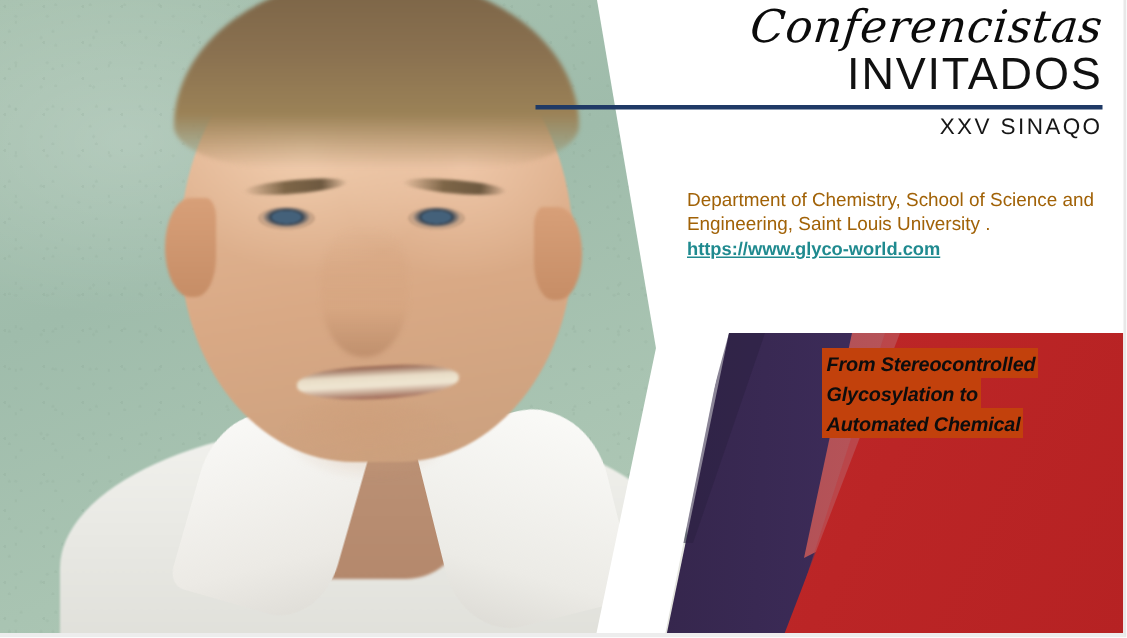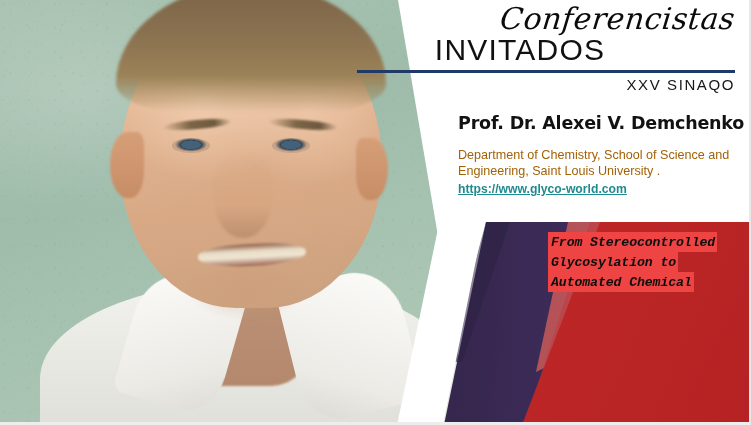--- a/index.html
+++ b/index.html
@@ -243,21 +243,20 @@
     transform: skewX(-6deg);
   }
   .invitados {
     font-family: "Liberation Sans", sans-serif;
     font-weight: 400;
     font-size: 30px;
     line-height: 32px;
     letter-spacing: 1.2px;
     color: #111111;
     margin-top: -2px;
-    text-align: center;
   }
   .rule {
     height: 3px;
     background: #1f3a66;
     margin: 4px 0 3px 52px;
   }
   .sinaqo {
     font-family: "Liberation Sans", sans-serif;
     font-size: 15px;
     letter-spacing: 1.6px;
@@ -303,27 +302,27 @@
 
   
   .talk-title {
     position: absolute;
     left: 548px;
     top: 232px;
     width: 196px;
   }
   .talk-title span {
     display: table;
-    font-family: Liberation Mono, monospace;
+    font-family: Liberation Sans, sans-serif;
     font-weight: bold;
     font-style: italic;
     font-size: 13.2px;
     line-height: 15px;
     color: #0d0d0d;
-    background: #ef4444;
+    background: #c2410c;
     padding: 2.5px 2px 2.5px 3px;
     letter-spacing: -0.1px;
     white-space: nowrap;
   }
 </style>
 </head>
 <body>
 
 <div id="poster">
 
@@ -359,21 +358,20 @@
   <div class="white-wedge"></div>
 
   <div class="header">
     <div class="script-title">Conferencistas</div>
     <div class="invitados">INVITADOS</div>
     <div class="rule"></div>
     <div class="sinaqo">XXV  SINAQO</div>
   </div>
 
   <div class="speaker">
-    <div class="speaker-name">Prof. Dr. Alexei V. Demchenko</div>
     <div class="affiliation">Department of Chemistry, School of Science and Engineering, Saint Louis University .</div>
     <a class="speaker-url">https://www.glyco-world.com</a>
   </div>
 
   <div class="talk-title">
     <span>From Stereocontrolled</span>
     <span>Glycosylation to</span>
     <span>Automated Chemical</span>
   </div>
 

